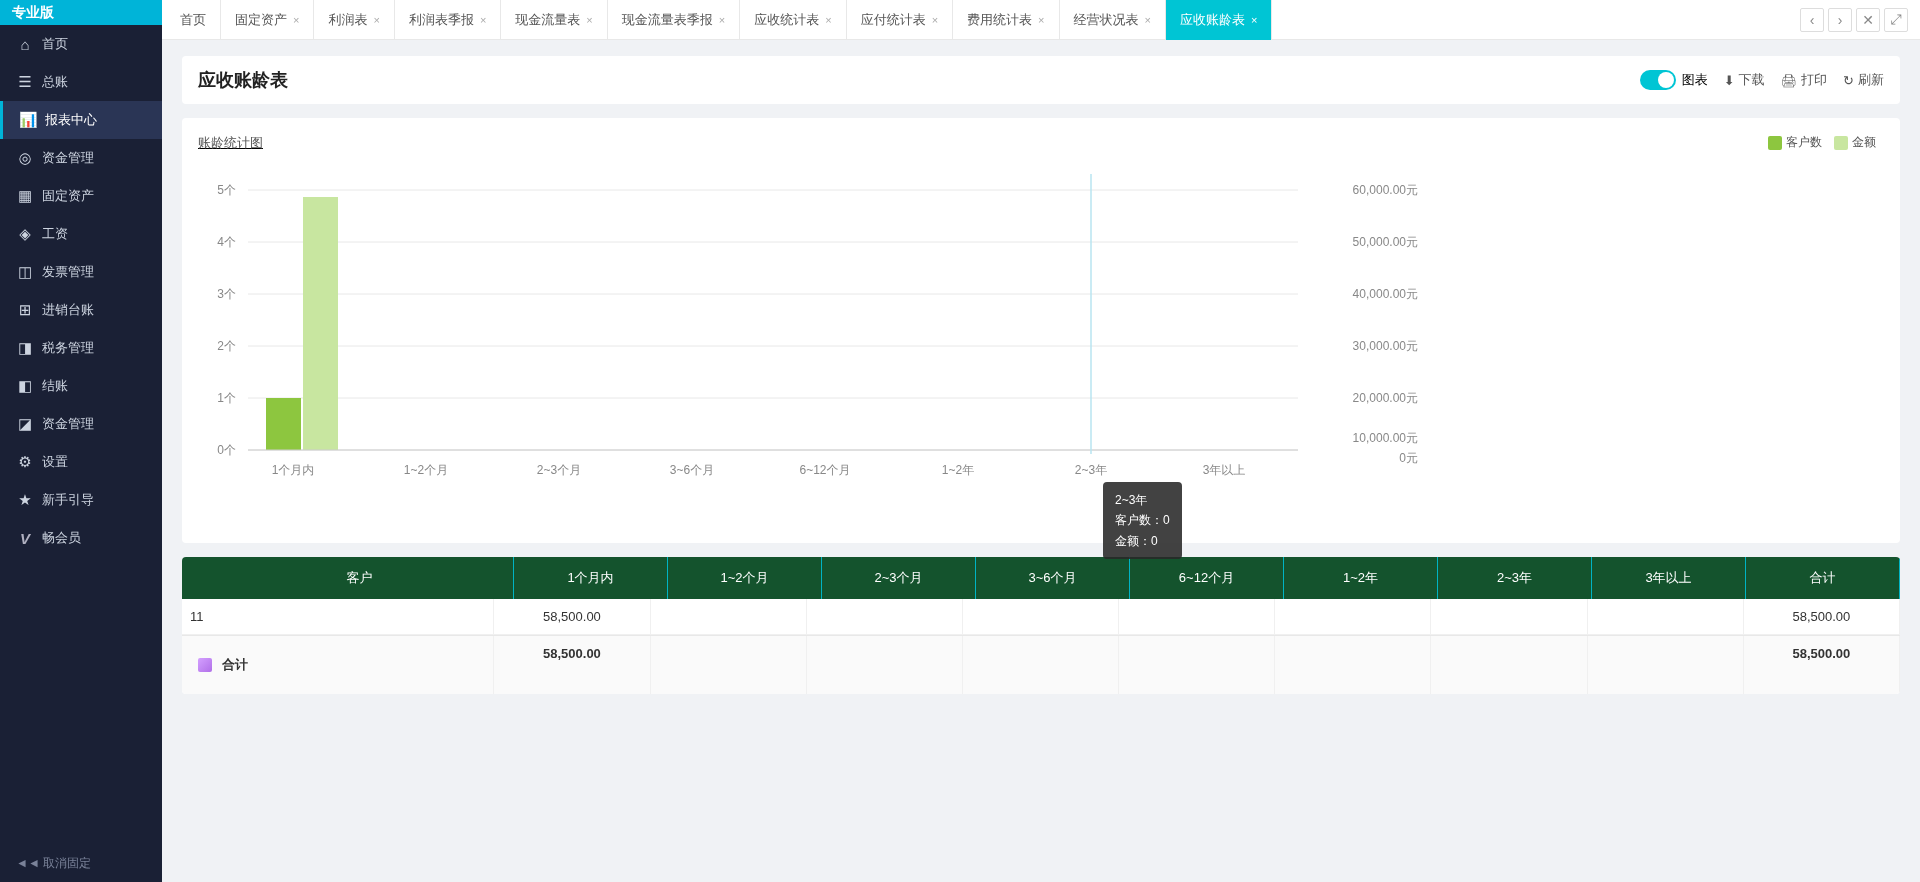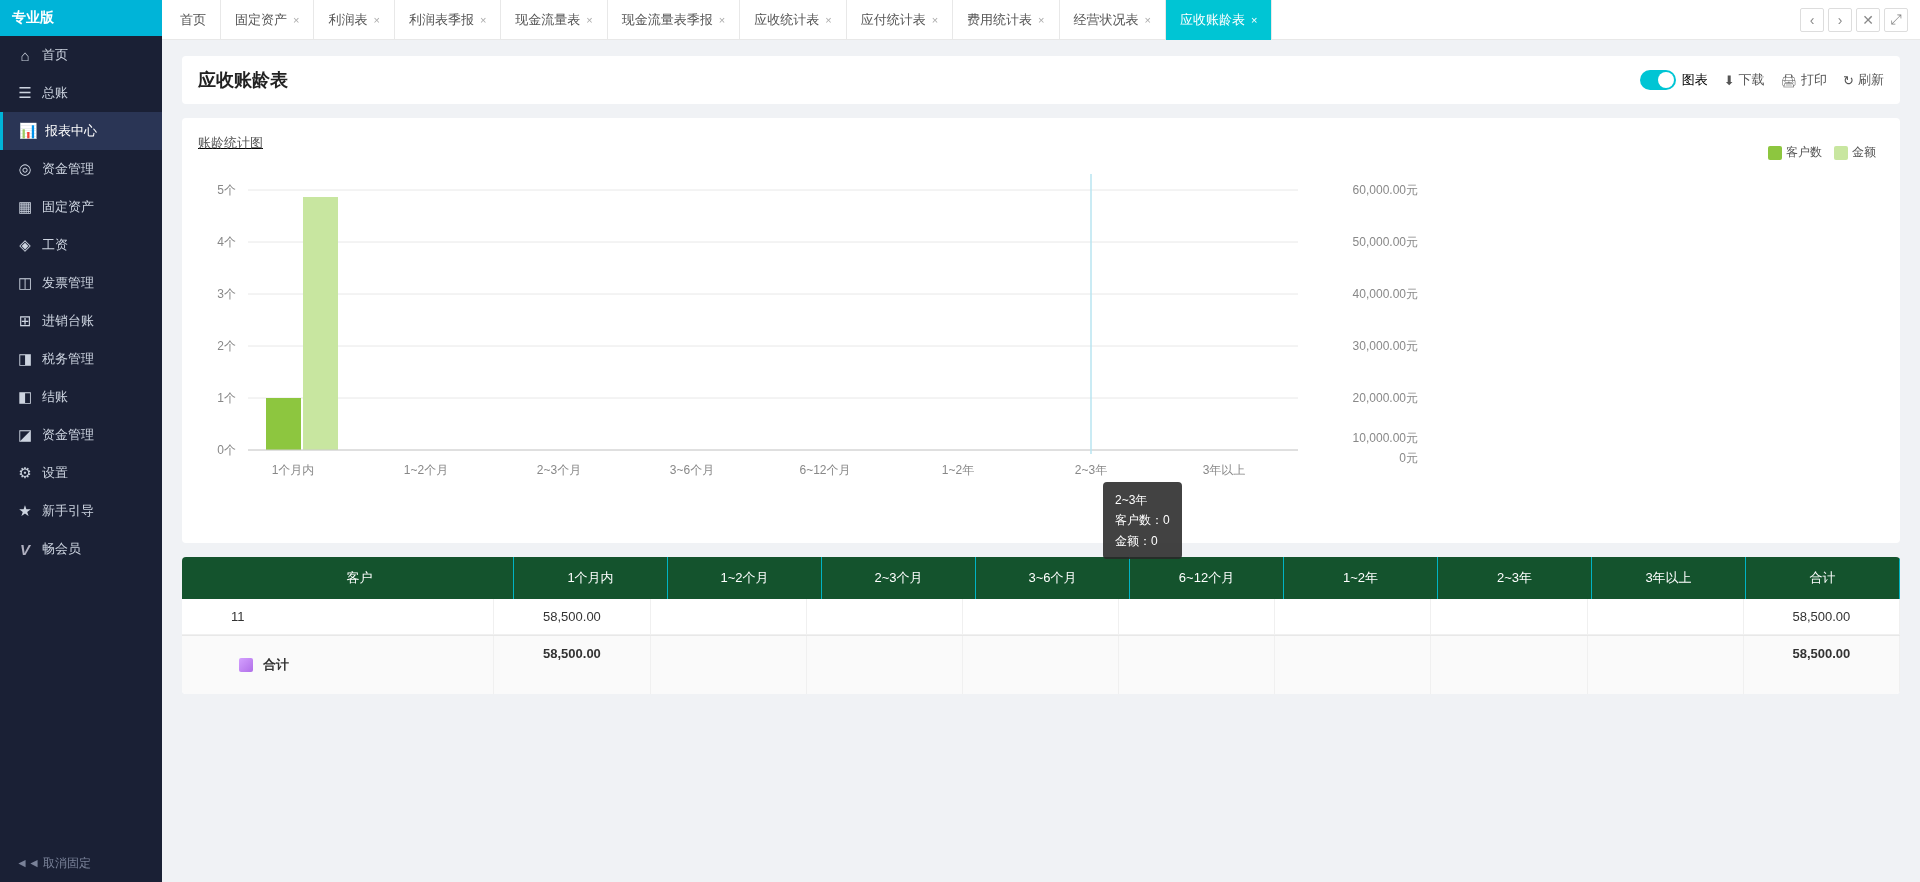--- a/index.html
+++ b/index.html
@@ -14,21 +14,21 @@
       flex-direction: column;
       height: 100%;
       flex-shrink: 0;
     }
     .sidebar-logo {
       background: #00b4d8;
       padding: 6px 12px;
       font-size: 14px;
       font-weight: bold;
       color: #fff;
-      height: 36px;
+      height: 25px;
       display: flex;
       align-items: center;
     }
     .sidebar-item {
       display: flex;
       align-items: center;
       padding: 10px 16px;
       cursor: pointer;
       font-size: 13px;
       color: #cdd4e0;
@@ -177,21 +177,21 @@
       background: #fff;
       border-radius: 4px;
       padding: 16px;
       margin-bottom: 14px;
       position: relative;
       text-decoration: underline;
     }
     .chart-title { font-size: 13px; color: #555; margin-bottom: 12px; }
     .chart-legend {
       position: absolute;
-      top: 26px;
+      top: 16px;
       right: 24px;
       display: flex;
       align-items: center;
       gap: 12px;
       font-size: 12px;
       color: #555;
     }
     .legend-item { display: flex; align-items: center; gap: 4px; }
     .legend-dot {
       width: 14px;
@@ -228,21 +228,21 @@
       grid-template-columns: 2fr 1fr 1fr 1fr 1fr 1fr 1fr 1fr 1fr 1fr;
       border-bottom: 1px solid #f0f0f0;
       font-size: 13px;
     }
     .td {
       padding: 10px 8px;
       text-align: center;
       border-right: 1px solid #f0f0f0;
       color: #333;
     }
-    .td.left { text-align: left; margin-left: 41px; }
+    .td.left { text-align: left; }
     .td.bold { font-weight: bold; }
     .total-row {
       display: grid;
       grid-template-columns: 2fr 1fr 1fr 1fr 1fr 1fr 1fr 1fr 1fr 1fr;
       background: #fafafa;
       border-top: 1px solid #e8e8e8;
       font-size: 13px;
     }
     .total-row .td { font-weight: bold; }
     .total-label {

